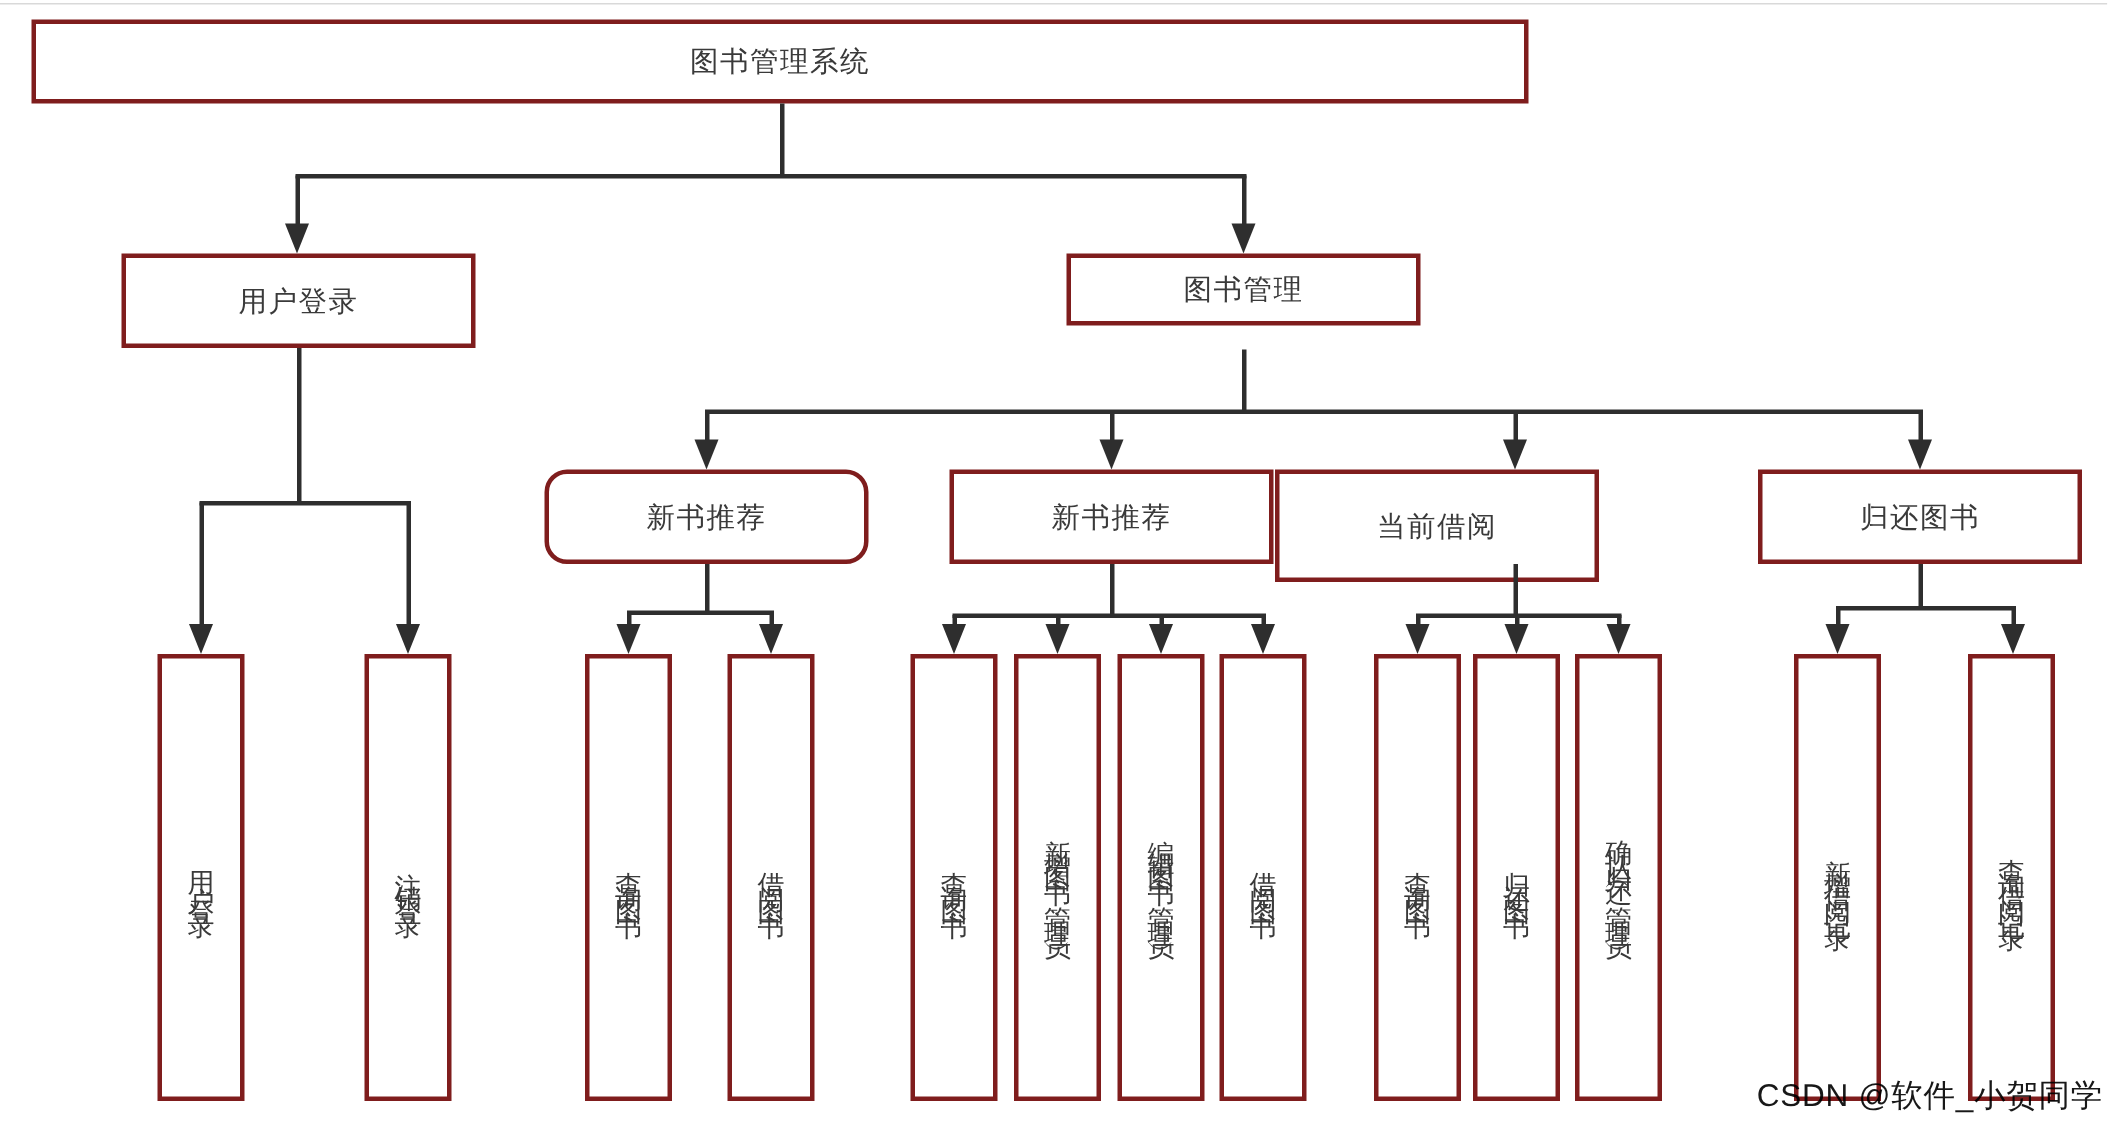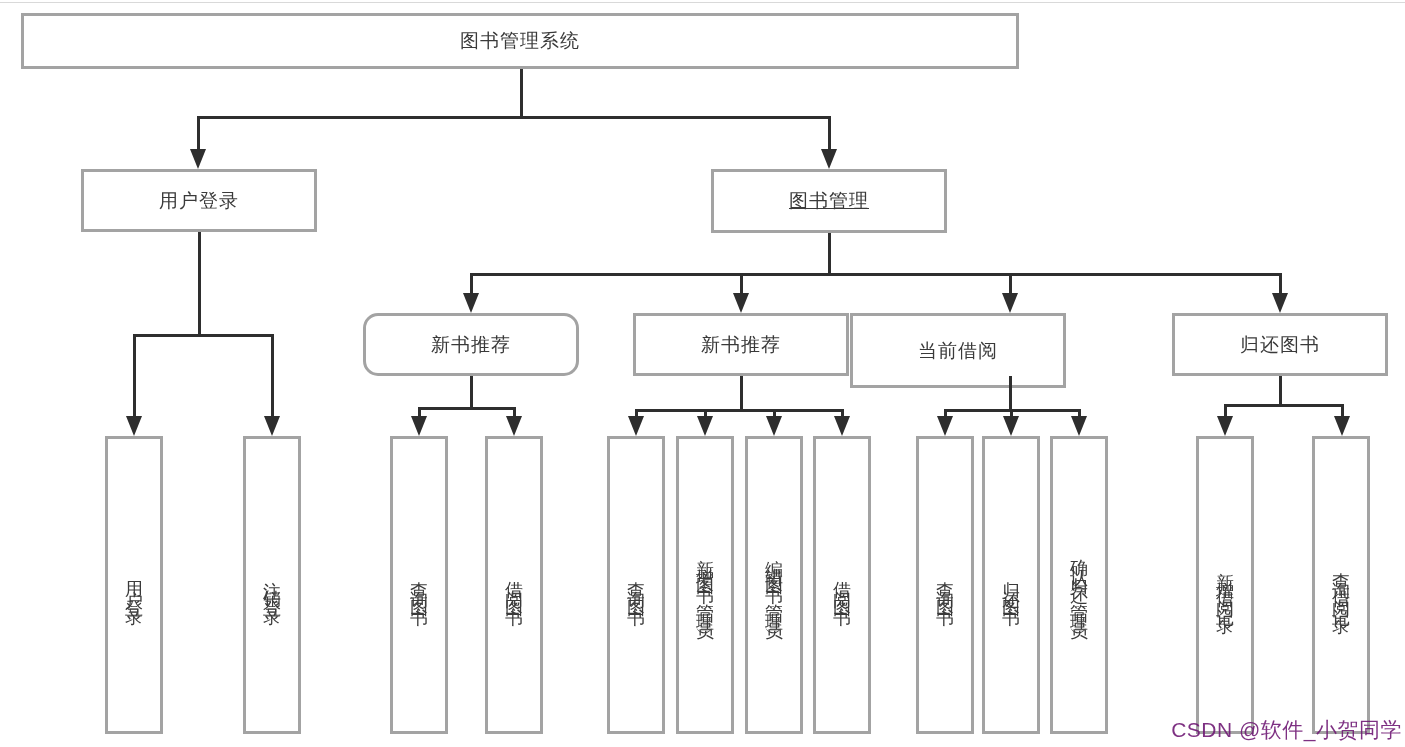--- a/index.html
+++ b/index.html
@@ -17,21 +17,21 @@
   }
   .top-hairline {
     position: absolute;
     left: 0; top: 2px;
     width: 100%; height: 1px;
     background: #d9d9d9;
   }
   .node {
     position: absolute;
     box-sizing: border-box;
-    border: 3px solid #a3a3a3;
+    border: 3px solid #7f1d1d;
     background: #ffffff;
     display: flex;
     align-items: center;
     justify-content: center;
     color: #3a3a3a;
   }
   .node.h .node-label {
     font-size: 19px;
     letter-spacing: 1px;
     white-space: nowrap;
@@ -70,21 +70,21 @@
 
 <div class="stage">
   <div class="top-hairline"></div>
   <div id="nodes-layer">
       <div class="node h" style="left: 21px; top: 13px; width: 998px; height: 56px;">
         <span class="node-label">图书管理系统</span>
       </div>
       <div class="node h" style="left: 81px; top: 169px; width: 236px; height: 63px;">
         <span class="node-label">用户登录</span>
       </div>
-      <div class="node h" style="left: 711px; top: 169px; width: 236px; height: 64px; text-decoration: underline;">
+      <div class="node h" style="left: 711px; top: 169px; width: 236px; height: 48px;">
         <span class="node-label">图书管理</span>
       </div>
       <div class="node h" style="left: 363px; top: 313px; width: 216px; height: 63px; border-radius: 15px;">
         <span class="node-label">新书推荐</span>
       </div>
       <div class="node h" style="left: 633px; top: 313px; width: 216px; height: 63px;">
         <span class="node-label">新书推荐</span>
       </div>
       <div class="node h" style="left: 850px; top: 313px; width: 216px; height: 75px;">
         <span class="node-label">当前借阅</span>
@@ -179,14 +179,14 @@
       <div class="arrowhead" style="left: 1003px; top: 416px; border-top-color: rgb(46, 46, 46);"></div>
       <div class="seg" style="left: 1077.5px; top: 410px; width: 3px; height: 14px; background: rgb(46, 46, 46);"></div>
       <div class="arrowhead" style="left: 1071px; top: 416px; border-top-color: rgb(46, 46, 46);"></div>
       <div class="seg" style="left: 1278.5px; top: 376px; width: 3px; height: 29px; background: rgb(46, 46, 46);"></div>
       <div class="seg" style="left: 1223.5px; top: 403.5px; width: 120px; height: 3px; background: rgb(46, 46, 46);"></div>
       <div class="seg" style="left: 1223.5px; top: 405px; width: 3px; height: 19px; background: rgb(46, 46, 46);"></div>
       <div class="arrowhead" style="left: 1217px; top: 416px; border-top-color: rgb(46, 46, 46);"></div>
       <div class="seg" style="left: 1340.5px; top: 405px; width: 3px; height: 19px; background: rgb(46, 46, 46);"></div>
       <div class="arrowhead" style="left: 1334px; top: 416px; border-top-color: rgb(46, 46, 46);"></div>
     </div>
-  <div class="watermark" style="color: #701a75;">CSDN @软件_小贺同学</div>
+  <div class="watermark" style="color: #000000;">CSDN @软件_小贺同学</div>
 </div>
 
 </body></html>

